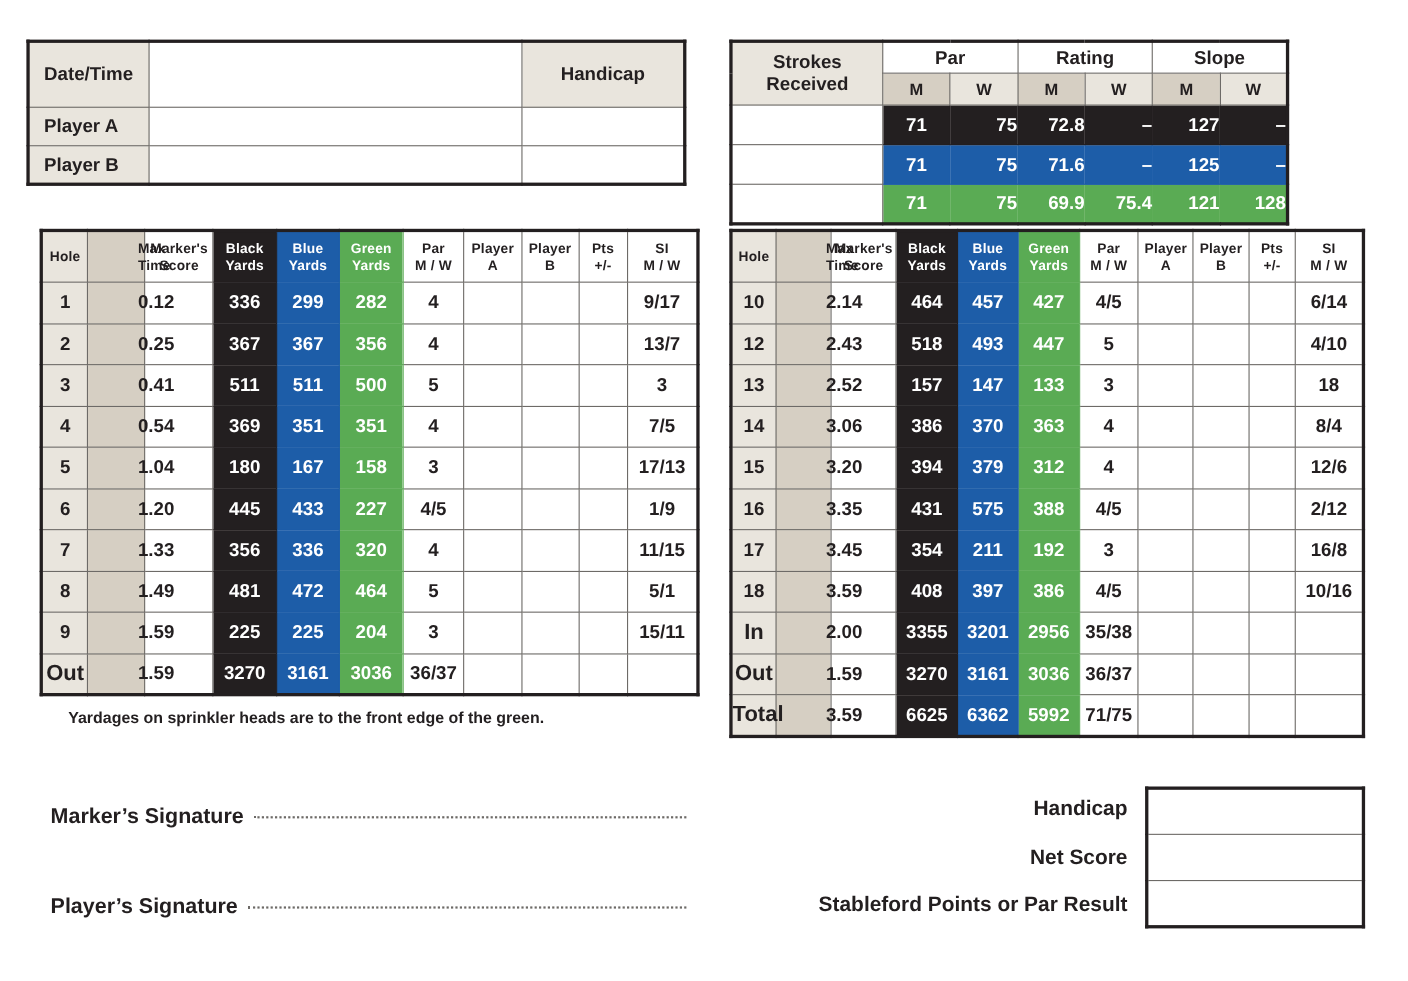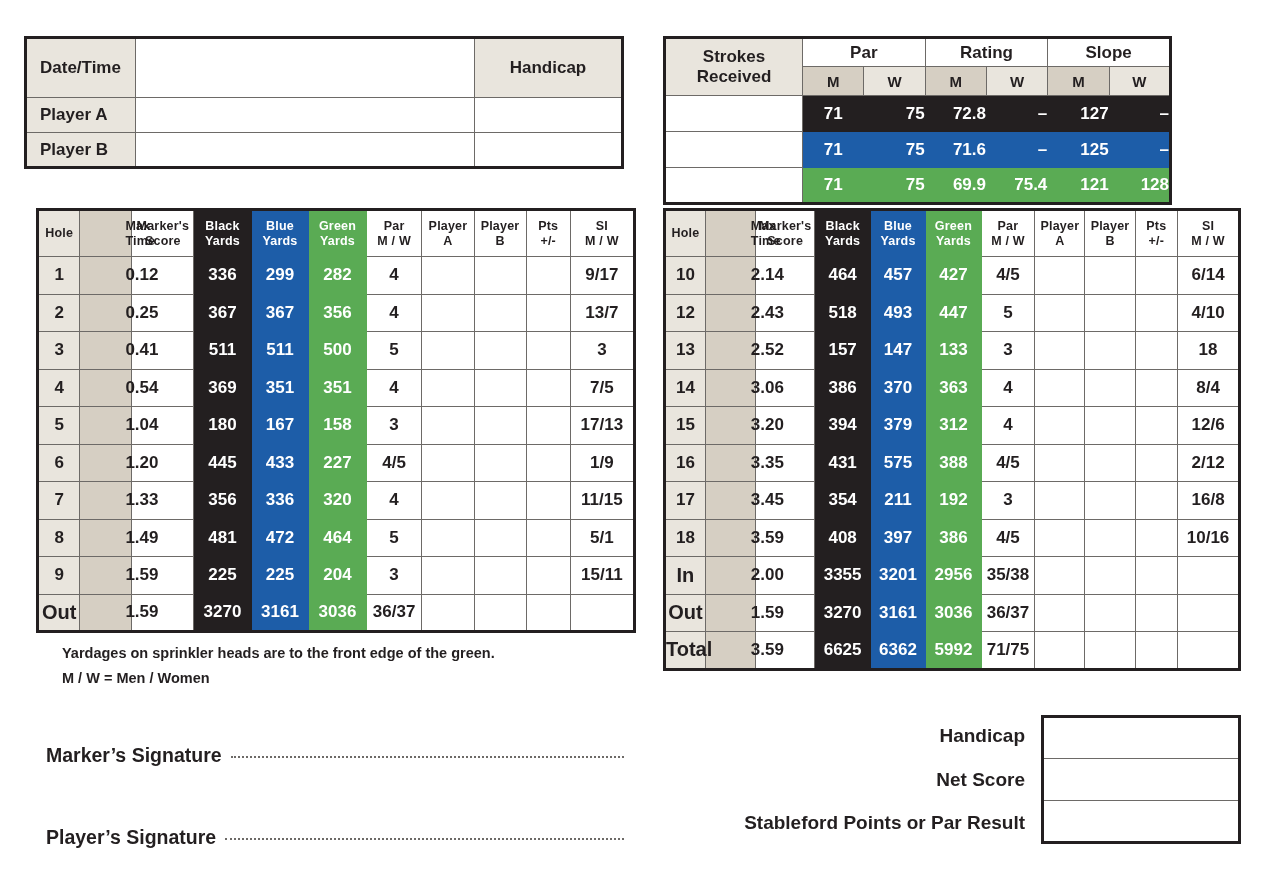--- a/index.html
+++ b/index.html
@@ -117,21 +117,20 @@
     width: 578px;
     display: flex;
     align-items: baseline;
   }
   #marker-sig { top: 731px; }
   #player-sig { top: 813px; }
   .sig-label {
     font-size: 19.5px;
     font-weight: bold;
     white-space: nowrap;
-    margin-top: 13px;
   }
   .sig-dots {
     flex: 1;
     margin-left: 9px;
     border-bottom: 2.5px dotted #6d6a67;
     transform: translateY(-4px);
   }
 
   
   #results {
@@ -541,21 +540,20 @@
         <td class="plr white"></td>
         <td class="plr white"></td>
         <td class="pts white"></td>
         <td class="si white"></td>
       </tr>
     </tbody>
 </table>
 
 <div id="notes">
   <div>Yardages on sprinkler heads are to the front edge of the green.</div>
-  <div>M / W = Men / Women</div>
 </div>
 
 <div class="sig-row" id="marker-sig">
   <span class="sig-label">Marker’s Signature</span>
   <span class="sig-dots"></span>
 </div>
 <div class="sig-row" id="player-sig">
   <span class="sig-label">Player’s Signature</span>
   <span class="sig-dots"></span>
 </div>

